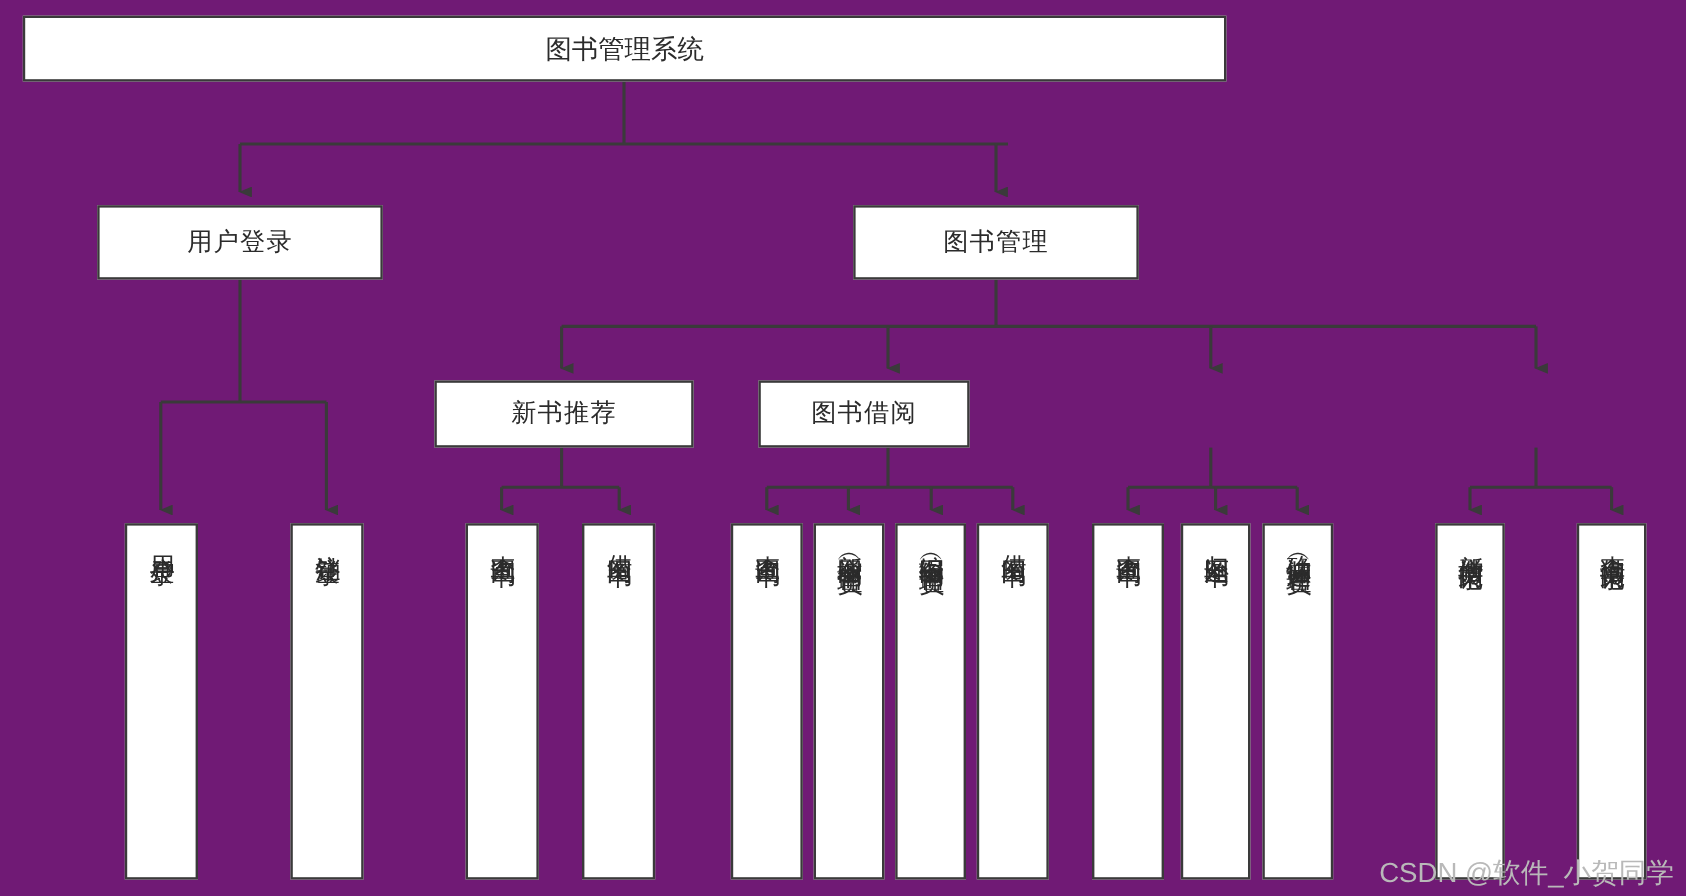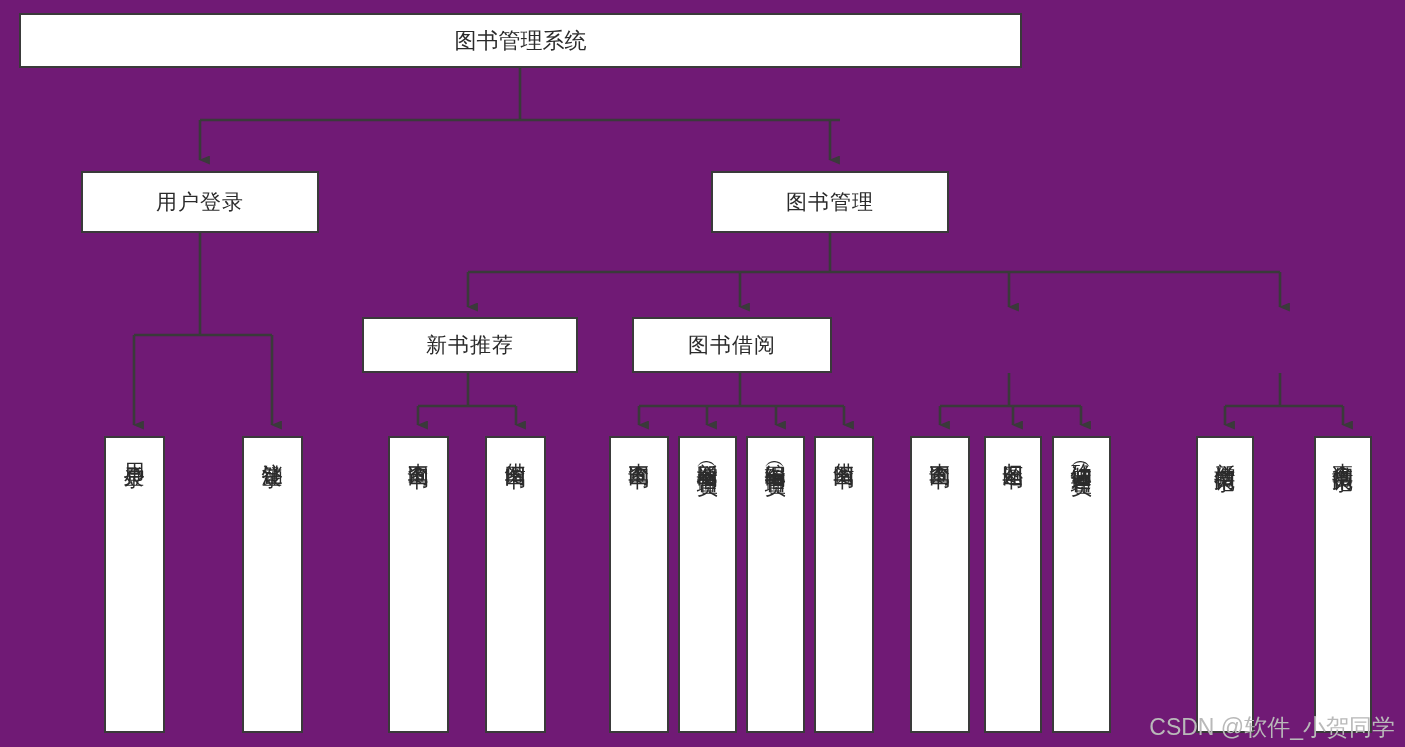--- a/index.html
+++ b/index.html
@@ -129,21 +129,21 @@
   <div class="node h" style="left: 81px; top: 171px; width: 238px; height: 62px;">
     <span>用户登录</span>
   </div>
   <div class="node h" style="left: 711px; top: 171px; width: 238px; height: 62px;">
     <span>图书管理</span>
   </div>
 
   <div class="node h" style="left: 362px; top: 317px; width: 216px; height: 56px;">
     <span>新书推荐</span>
   </div>
-  <div class="node h" style="left: 632px; top: 317px; width: 200px; height: 56px;">
+  <div class="node h" style="left: 632px; top: 317px; width: 176px; height: 56px;">
     <span>图书借阅</span>
   </div>
 
   <div class="node v" style="left: 104px; top: 436px; width: 61px; height: 297px;">
     <span class="vtext">用户登录</span>
   </div>
   <div class="node v" style="left: 242px; top: 436px; width: 61px; height: 297px;">
     <span class="vtext">注销登录</span>
   </div>
   <div class="node v" style="left: 388px; top: 436px; width: 61px; height: 297px;">

